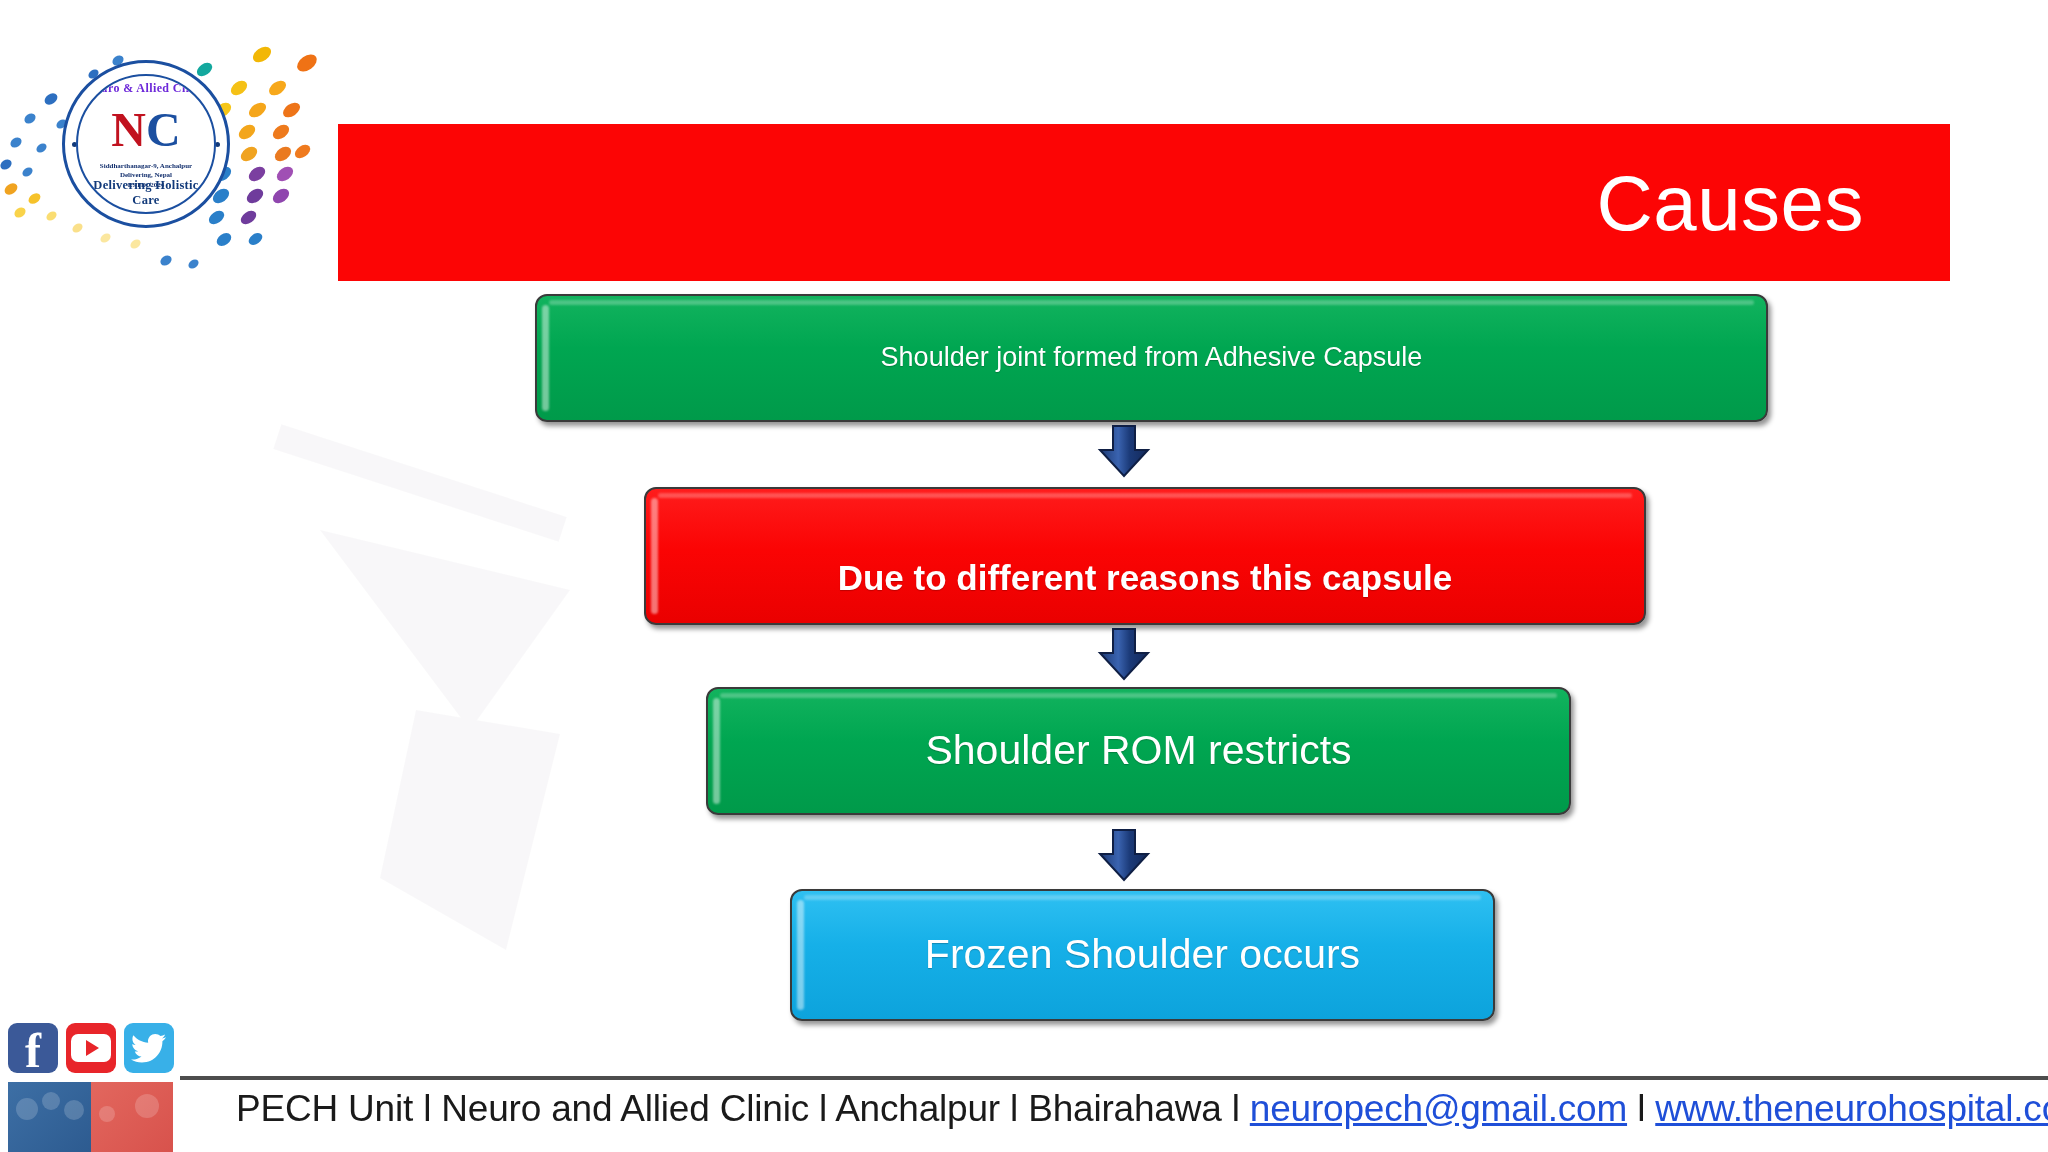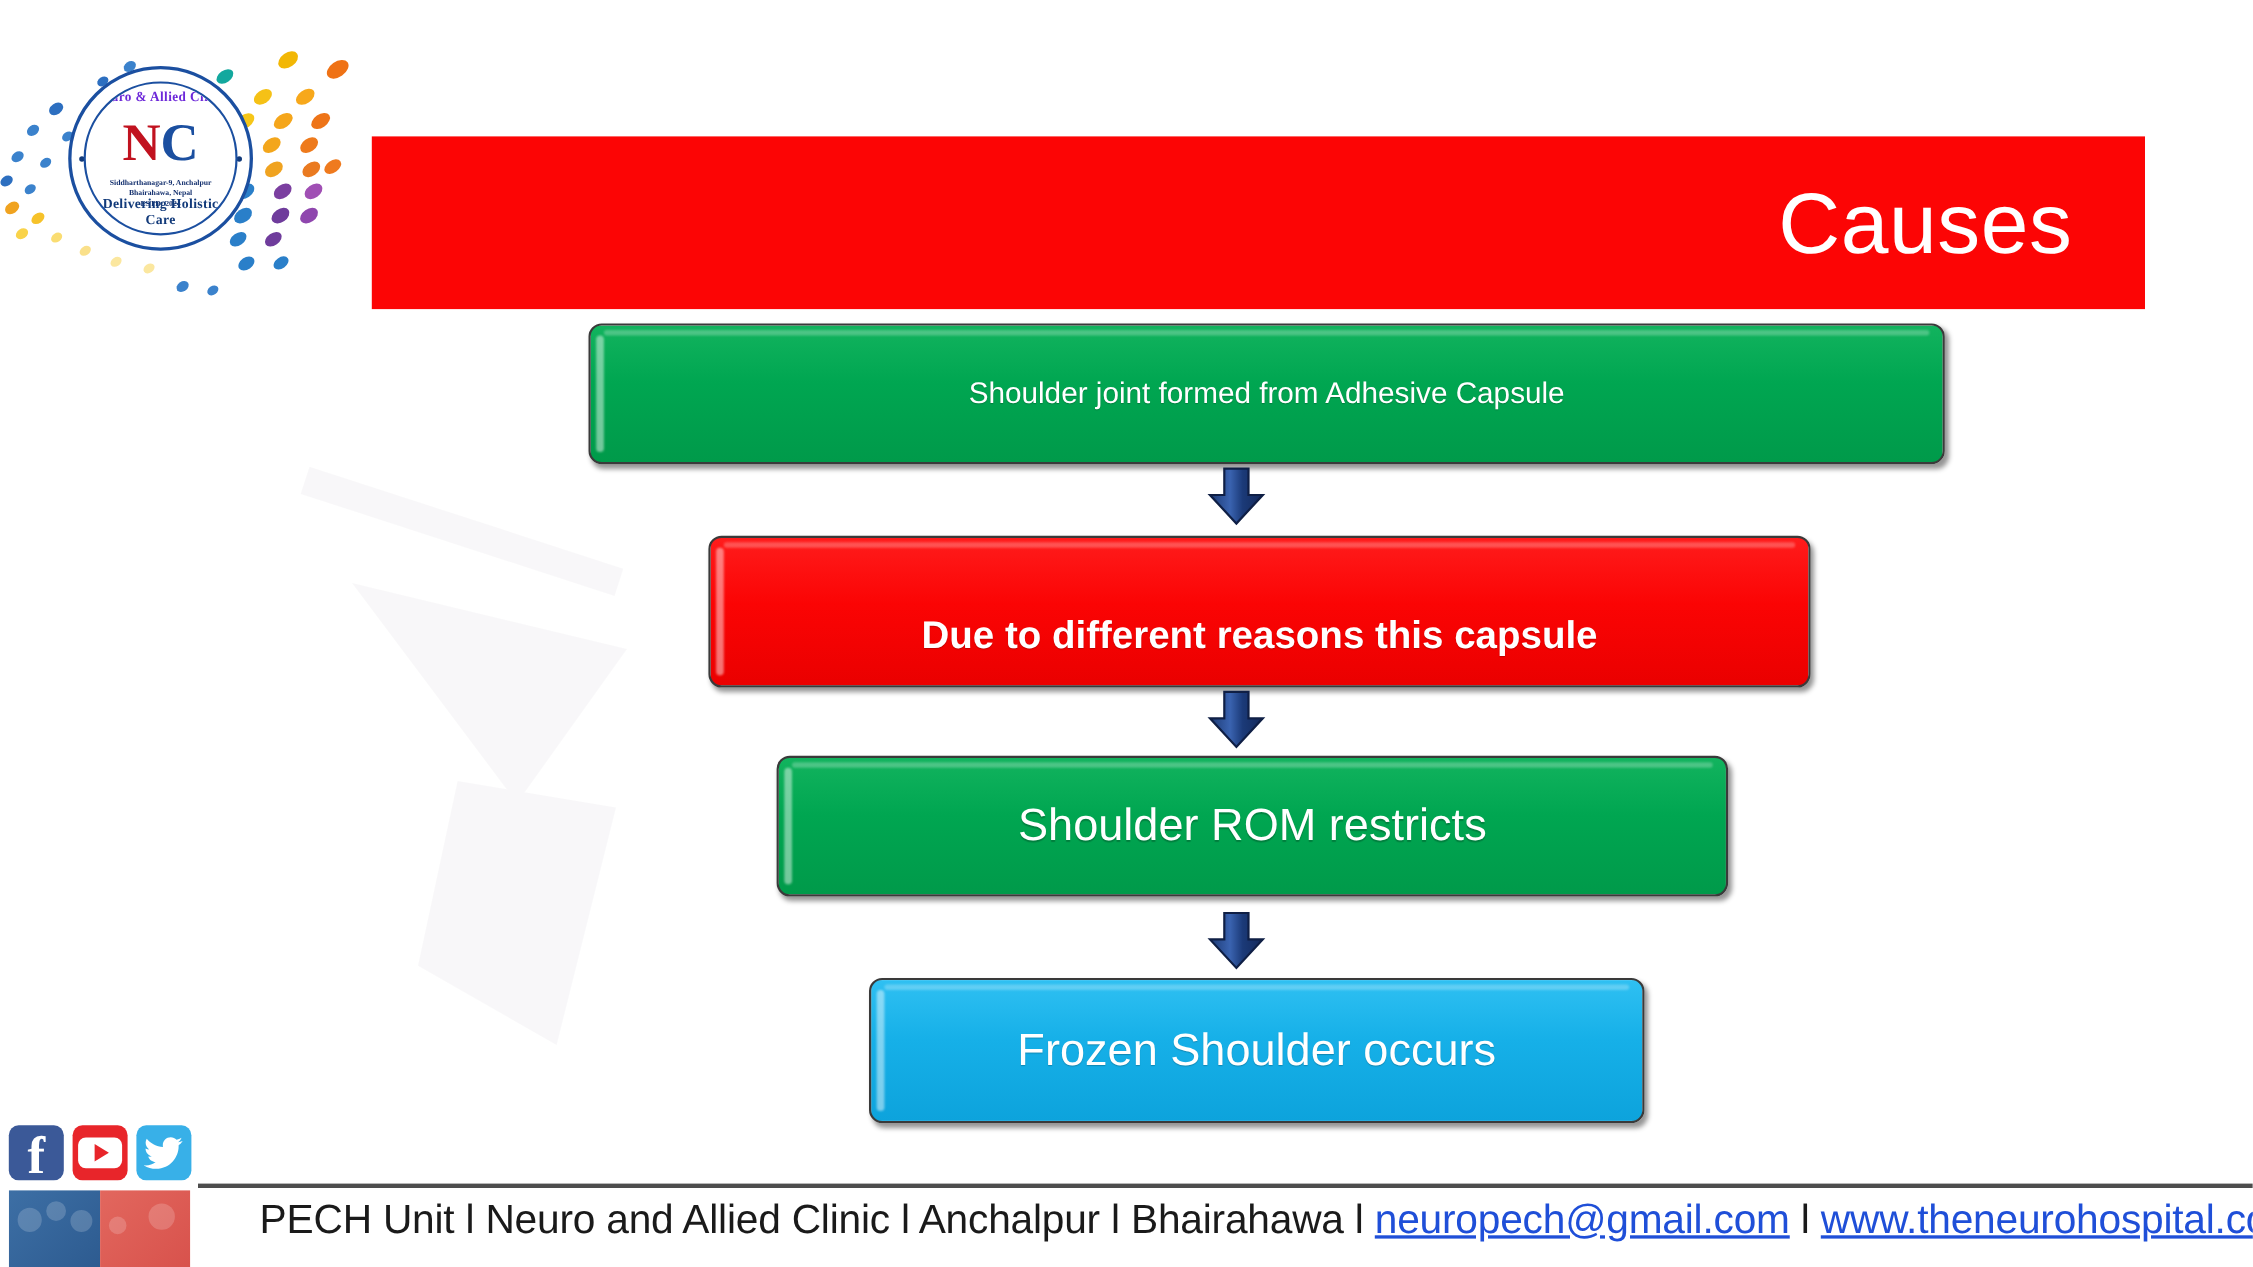--- a/index.html
+++ b/index.html
@@ -142,21 +142,21 @@
     position: absolute;
     left: 338px;
     top: 124px;
     width: 1612px;
     height: 157px;
     background: #fc0505;
     display: flex;
     align-items: center;
     justify-content: flex-end;
     box-sizing: border-box;
-    padding-right: 66px;
+    padding-right: 86px;
   }
   .title-text {
     color: #ffffff;
     font-size: 78px;
     font-weight: 400;
     line-height: 1;
     letter-spacing: 0.5px;
     font-family: "Liberation Sans", sans-serif;
   }
 
@@ -388,21 +388,21 @@
     <div class="logo-seal">
       <span class="seal-dot left"></span>
       <span class="seal-dot right"></span>
       <div class="logo-seal-inner">
         <div class="seal-arc-top">Neuro &amp; Allied Clinic</div>
         <div class="seal-monogram">
           <span class="mono-n">N</span><span class="mono-c">C</span>
         </div>
         <div class="seal-lines">
           <div>Siddharthanagar-9, Anchalpur</div>
-          <div>Bhairahawa, Nepal</div>
+          <div>Delivering, Nepal</div>
           <div>ESTD: 2024</div>
         </div>
         <div class="seal-arc-bottom">Delivering Holistic Care</div>
       </div>
     </div>
   </div>
 
   <div class="title-bar">
     <span class="title-text">Causes</span>
   </div>

